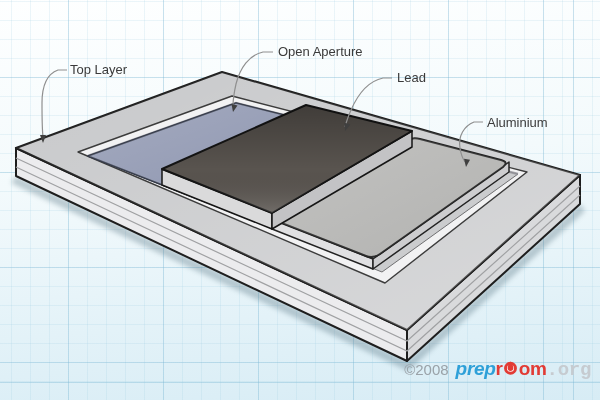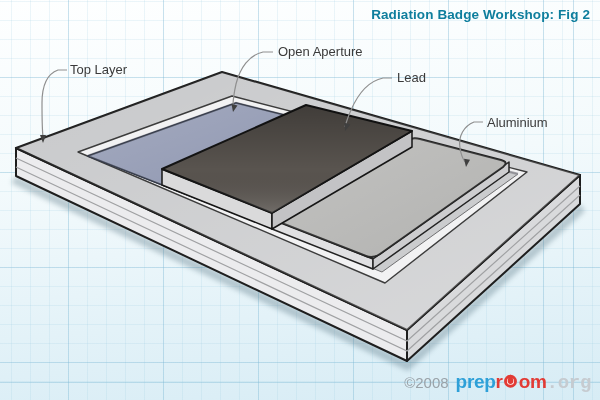--- a/index.html
+++ b/index.html
@@ -15,27 +15,27 @@
       repeating-linear-gradient(to bottom, rgba(140,195,220,0.16) 0 1px, transparent 1px 19px),
       linear-gradient(175deg, #feffff 0%, #f3fafc 42%, #d7ecf5 100%);
     background-position:-27px -18px,-27px -18px,-27px -18px,-27px -18px,0 0;
   }
   .fig-title{
     position:absolute;top:7px;right:10px;
     font-size:13.5px;font-weight:700;color:#0e7e9d;
     letter-spacing:0.1px;
   }
   .footer{
-    position:absolute;right:9px;bottom:7px;
+    position:absolute;right:9px;bottom:20px;
     display:flex;align-items:baseline;gap:7px;
     line-height:1;
   }
   .copyright{font-size:15px;color:#9aa2a8;}
   .logo{font-size:19px;font-weight:700;letter-spacing:-0.3px;display:inline-flex;align-items:baseline;}
-  .logo .blue{color:#2ea0d8;}
+  .logo .blue{color:#2ea0d8;font-style:italic;}
   .logo .red{color:#e23b35;}
   .logo .suffix{color:#c6cbd0;font-family:Liberation Mono, monospace;}
   .flame-o{display:inline-block;vertical-align:-1px;margin:0 0.5px;}
   svg text{font-family:"Liberation Sans", sans-serif;}
 </style>
 </head>
 <body>
 
 <div class="stage">
 
@@ -103,21 +103,20 @@
     </g>
 
     <g font-size="13" fill="#3a3a3a">
       <text x="70" y="74">Top Layer</text>
       <text x="278" y="56">Open Aperture</text>
       <text x="397" y="82">Lead</text>
       <text x="487" y="127">Aluminium</text>
     </g>
   </svg>
 
-  <div class="fig-title">Radiation Badge Workshop: Fig 2</div>
 
   <div class="footer">
     <span class="copyright">©2008</span>
     <span class="logo">
         <span class="blue">prep</span>
         <span class="red">r</span>
         <svg class="flame-o" width="15" height="16" viewBox="0 0 15 16">
          <circle cx="7.5" cy="9.3" r="5" fill="#ffffff" stroke="#e23b35" stroke-width="2.9"></circle>
          <path d="M7.5,2.6 C9.2,5.2 10.4,6.7 10.4,8.9 C10.4,10.7 9.1,12 7.5,12 C5.9,12 4.6,10.7 4.6,8.9 C4.6,6.7 5.8,5.2 7.5,2.6 Z" fill="#e23b35"></path>
        </svg>

